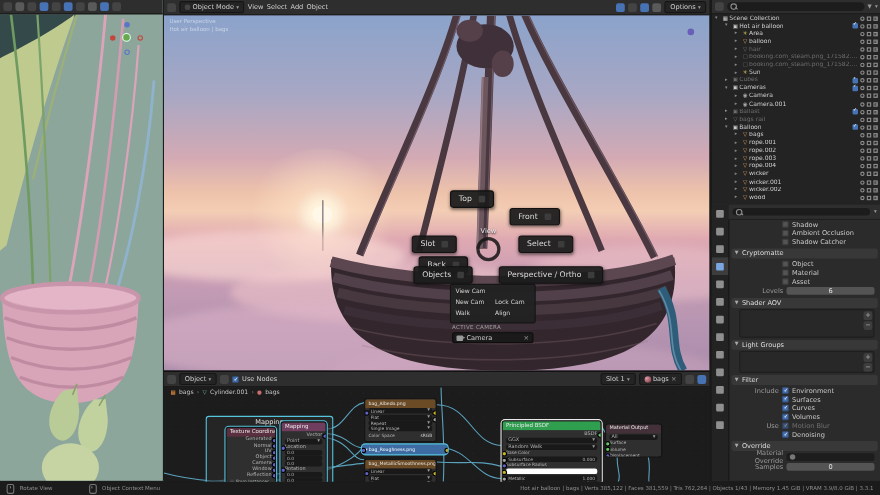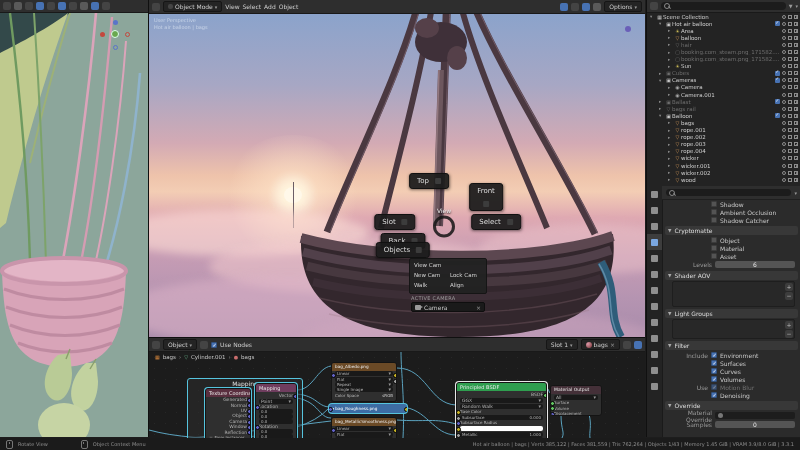--- a/index.html
+++ b/index.html
@@ -268,34 +268,38 @@
     <div class="abs" style="right:14px;top:12px;width:6px;height:6px;border-radius:50%;background:#6a5fb8;"></div>
 
     <div class="pie-btn" style="left:280px;top:167px;">
           <span>Top</span>
           <span class="hinticon"></span>
         </div>
     <div class="pie-btn" style="left:254px;top:183px;margin-top:44px;">
           <span>Back</span>
           <span class="hinticon"></span>
         </div>
-    <div class="pie-btn" style="left:337px;top:183px;flex-direction:column;">
+    <div class="pie-btn" style="left:337px;top:183px;">
           <span>Front</span>
           <span class="hinticon"></span>
         </div>
     <div class="pie-btn" style="left:246px;top:208px;">
           <span>Slot</span>
           <span class="hinticon"></span>
         </div>
     <div class="pie-btn" style="left:347px;top:208px;">
           <span>Select</span>
           <span class="hinticon"></span>
         </div>
     <div class="pie-btn" style="left:254px;top:236px;">
           <span>Objects</span>
+          <span class="hinticon"></span>
+        </div>
+    <div class="pie-btn" style="left:352px;top:236px;">
+          <span>Perspective / Ortho</span>
           <span class="hinticon"></span>
         </div>
     <div class="pie-center">
       <div class="pie-label">View</div>
       <div class="pie-circle"></div>
     </div>
     <div id="pie-panel" class="abs">
           <span class="pp-item" style="left: 4px; top: 3px;">View Cam</span>
           <span class="pp-item" style="left: 4px; top: 13px;">New Cam</span>
           <span class="pp-item" style="left: 40px; top: 13px;">Lock Cam</span>

